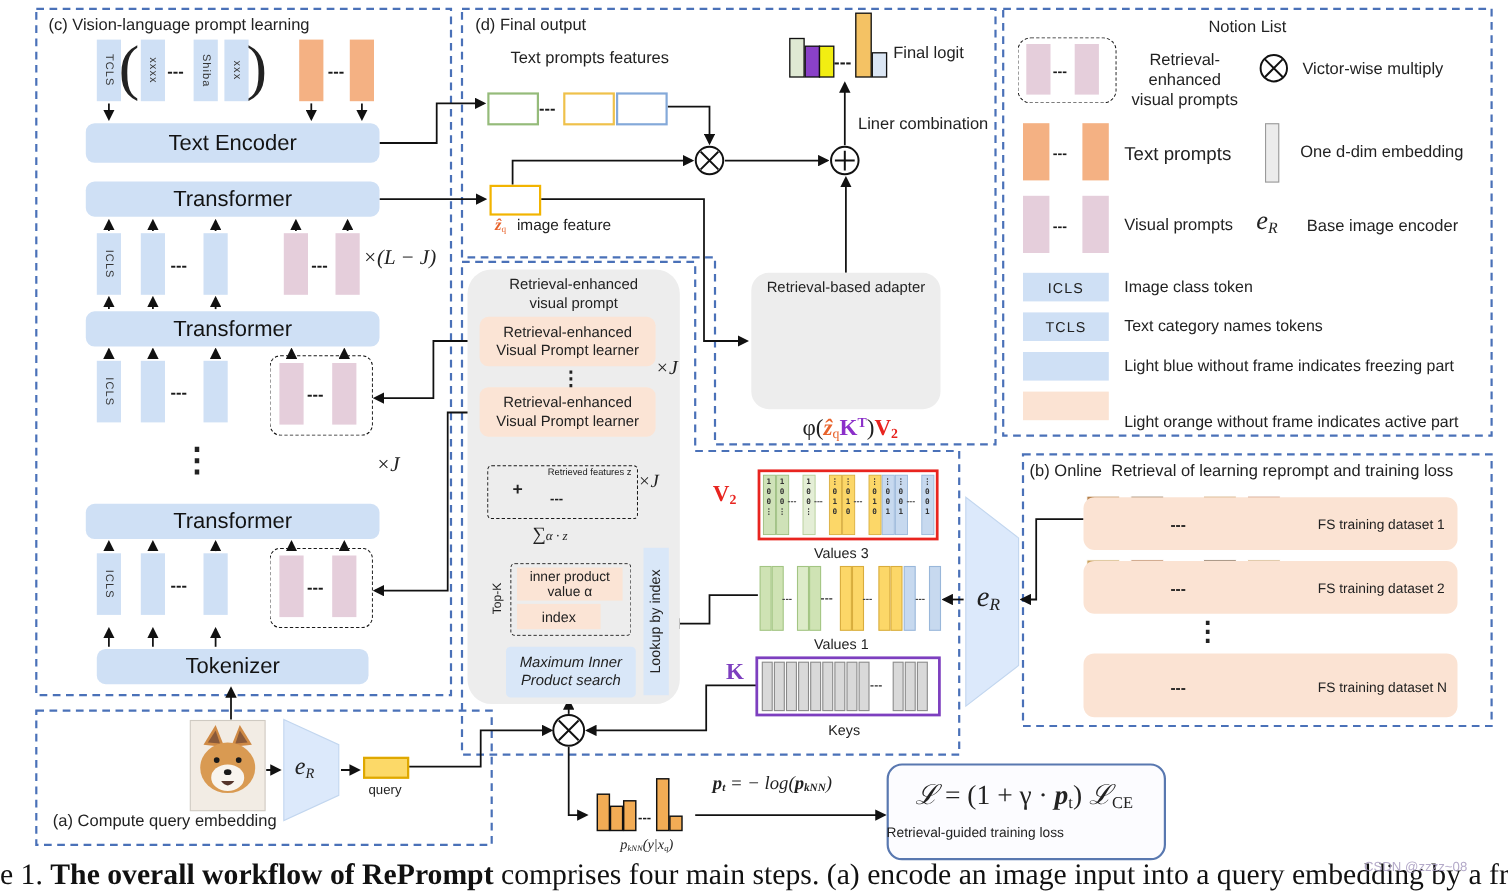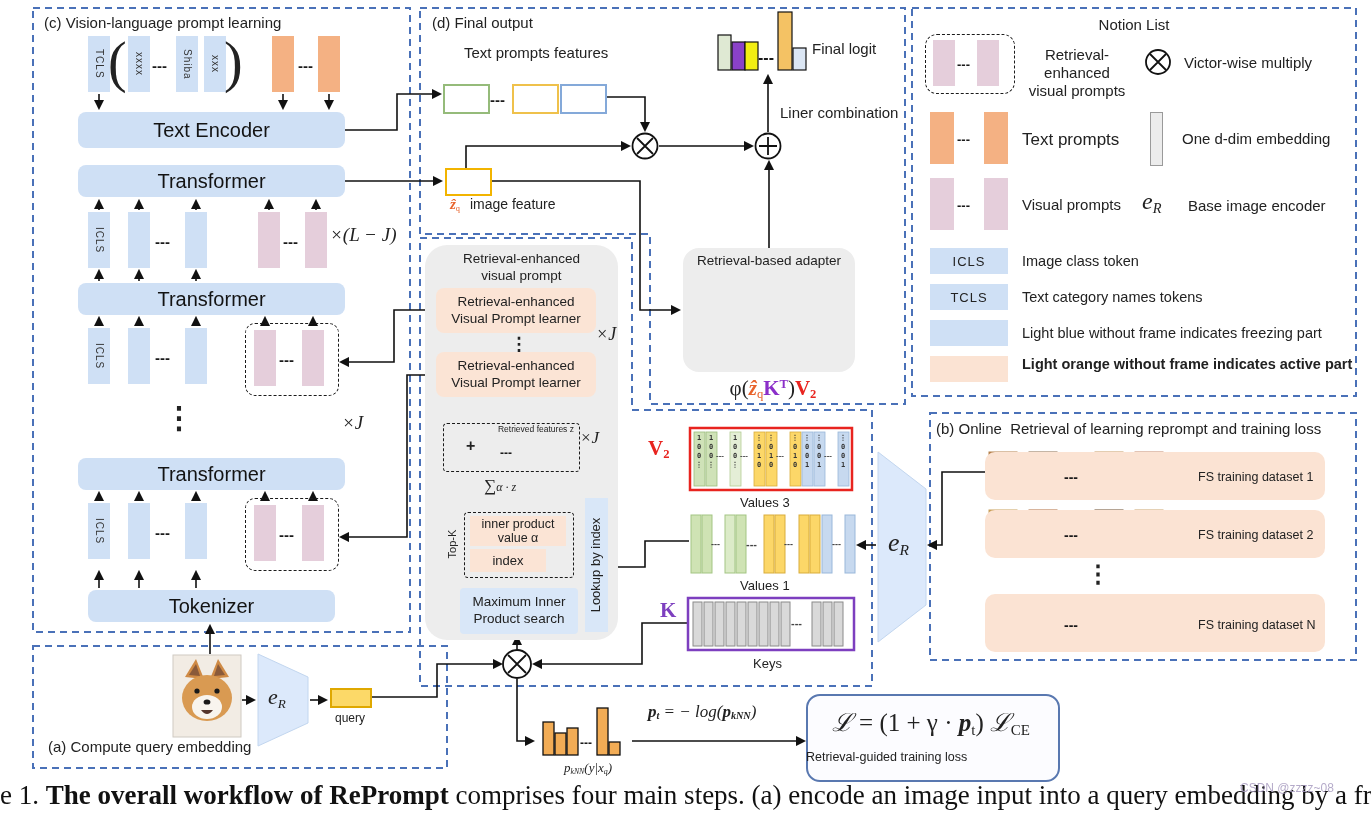--- a/index.html
+++ b/index.html
@@ -398,21 +398,21 @@
 <div class="abs peach" style="left:470px;top:516px;width:96px;height:30px;">
   <div class="small-center" style="width:100%;height:100%;font-size:12.5px;line-height:1.15;">
         <span><span>inner product</span><br><span>value α</span></span>
       </div>
 </div>
 <div class="abs peach small-center" style="left:470px;top:549px;width:76px;height:23px;font-size:13px;">index</div>
 
 <div class="abs lightblue" style="left:585px;top:498px;width:23px;height:134px;"></div>
 <div class="lbl" style="left:529px;top:557px;width:134px;height:16px;text-align:center;font-size:13px;transform:rotate(-90deg);">Lookup by index</div>
 
-<div class="abs lightblue" style="left:460px;top:588px;width:118px;height:46px;border-radius:4px;">
+<div class="abs lightblue" style="left:460px;top:588px;width:118px;height:46px;border-radius:4px;font-style:italic;">
   <div class="small-center" style="width:100%;height:100%;font-size:13.5px;line-height:1.25;">
         <span><span>Maximum Inner</span><br><span>Product search</span></span>
       </div>
 </div>
 
 <div class="lbl serif" style="left:648px;top:436px;font-size:21px;font-weight:700;color:#e8241f;"><span>V</span><span class="sb">2</span></div>
 <div class="v2d" style="left:693px;top:434px;">1
 0
 0
 ⋮</div>
@@ -510,18 +510,18 @@
 <div class="lbl serif" style="left:1142px;top:188px;font-size:24px;font-style:italic;"><span>e</span><span class="sb">R</span></div>
 <div class="lbl" style="left:1188px;top:197px;font-size:15px;">Base image encoder</div>
 
 <div class="abs blue small-center" style="left:930px;top:248px;width:78px;height:26px;font-size:13px;letter-spacing:1px;">ICLS</div>
 <div class="lbl" style="left:1022px;top:253px;font-size:14.5px;">Image class token</div>
 <div class="abs blue small-center" style="left:930px;top:284px;width:78px;height:26px;font-size:13px;letter-spacing:1px;">TCLS</div>
 <div class="lbl" style="left:1022px;top:289px;font-size:14.5px;">Text category names tokens</div>
 <div class="abs blue" style="left:930px;top:320px;width:78px;height:26px;"></div>
 <div class="lbl" style="left:1022px;top:325px;font-size:14.5px;">Light blue without frame indicates freezing part</div>
 <div class="abs" style="left:930px;top:356px;width:78px;height:26px;background:#fbe3d3;"></div>
-<div class="lbl" style="left:1022px;top:356px;font-size:14.5px;font-weight:bold;">Light orange without frame indicates active part</div>
+<div class="lbl" style="left:1022px;top:376px;font-size:14.5px;">Light orange without frame indicates active part</div>
 
 <div class="lbl serif" style="left:0px;top:780px;width:1371px;height:33px;overflow:hidden;white-space:nowrap;font-size:27px;color:#111;"><span>e 1. </span><b>The overall workflow of RePrompt</b><span> comprises four main steps. (a) encode an image input into a query embedding by a fr</span></div>
 <div class="lbl" style="left:1240px;top:781px;font-size:12px;color:#a89cc0;opacity:0.85;z-index:10;">CSDN @zzzz~08</div>
 
 </div>
 
 </body></html>

